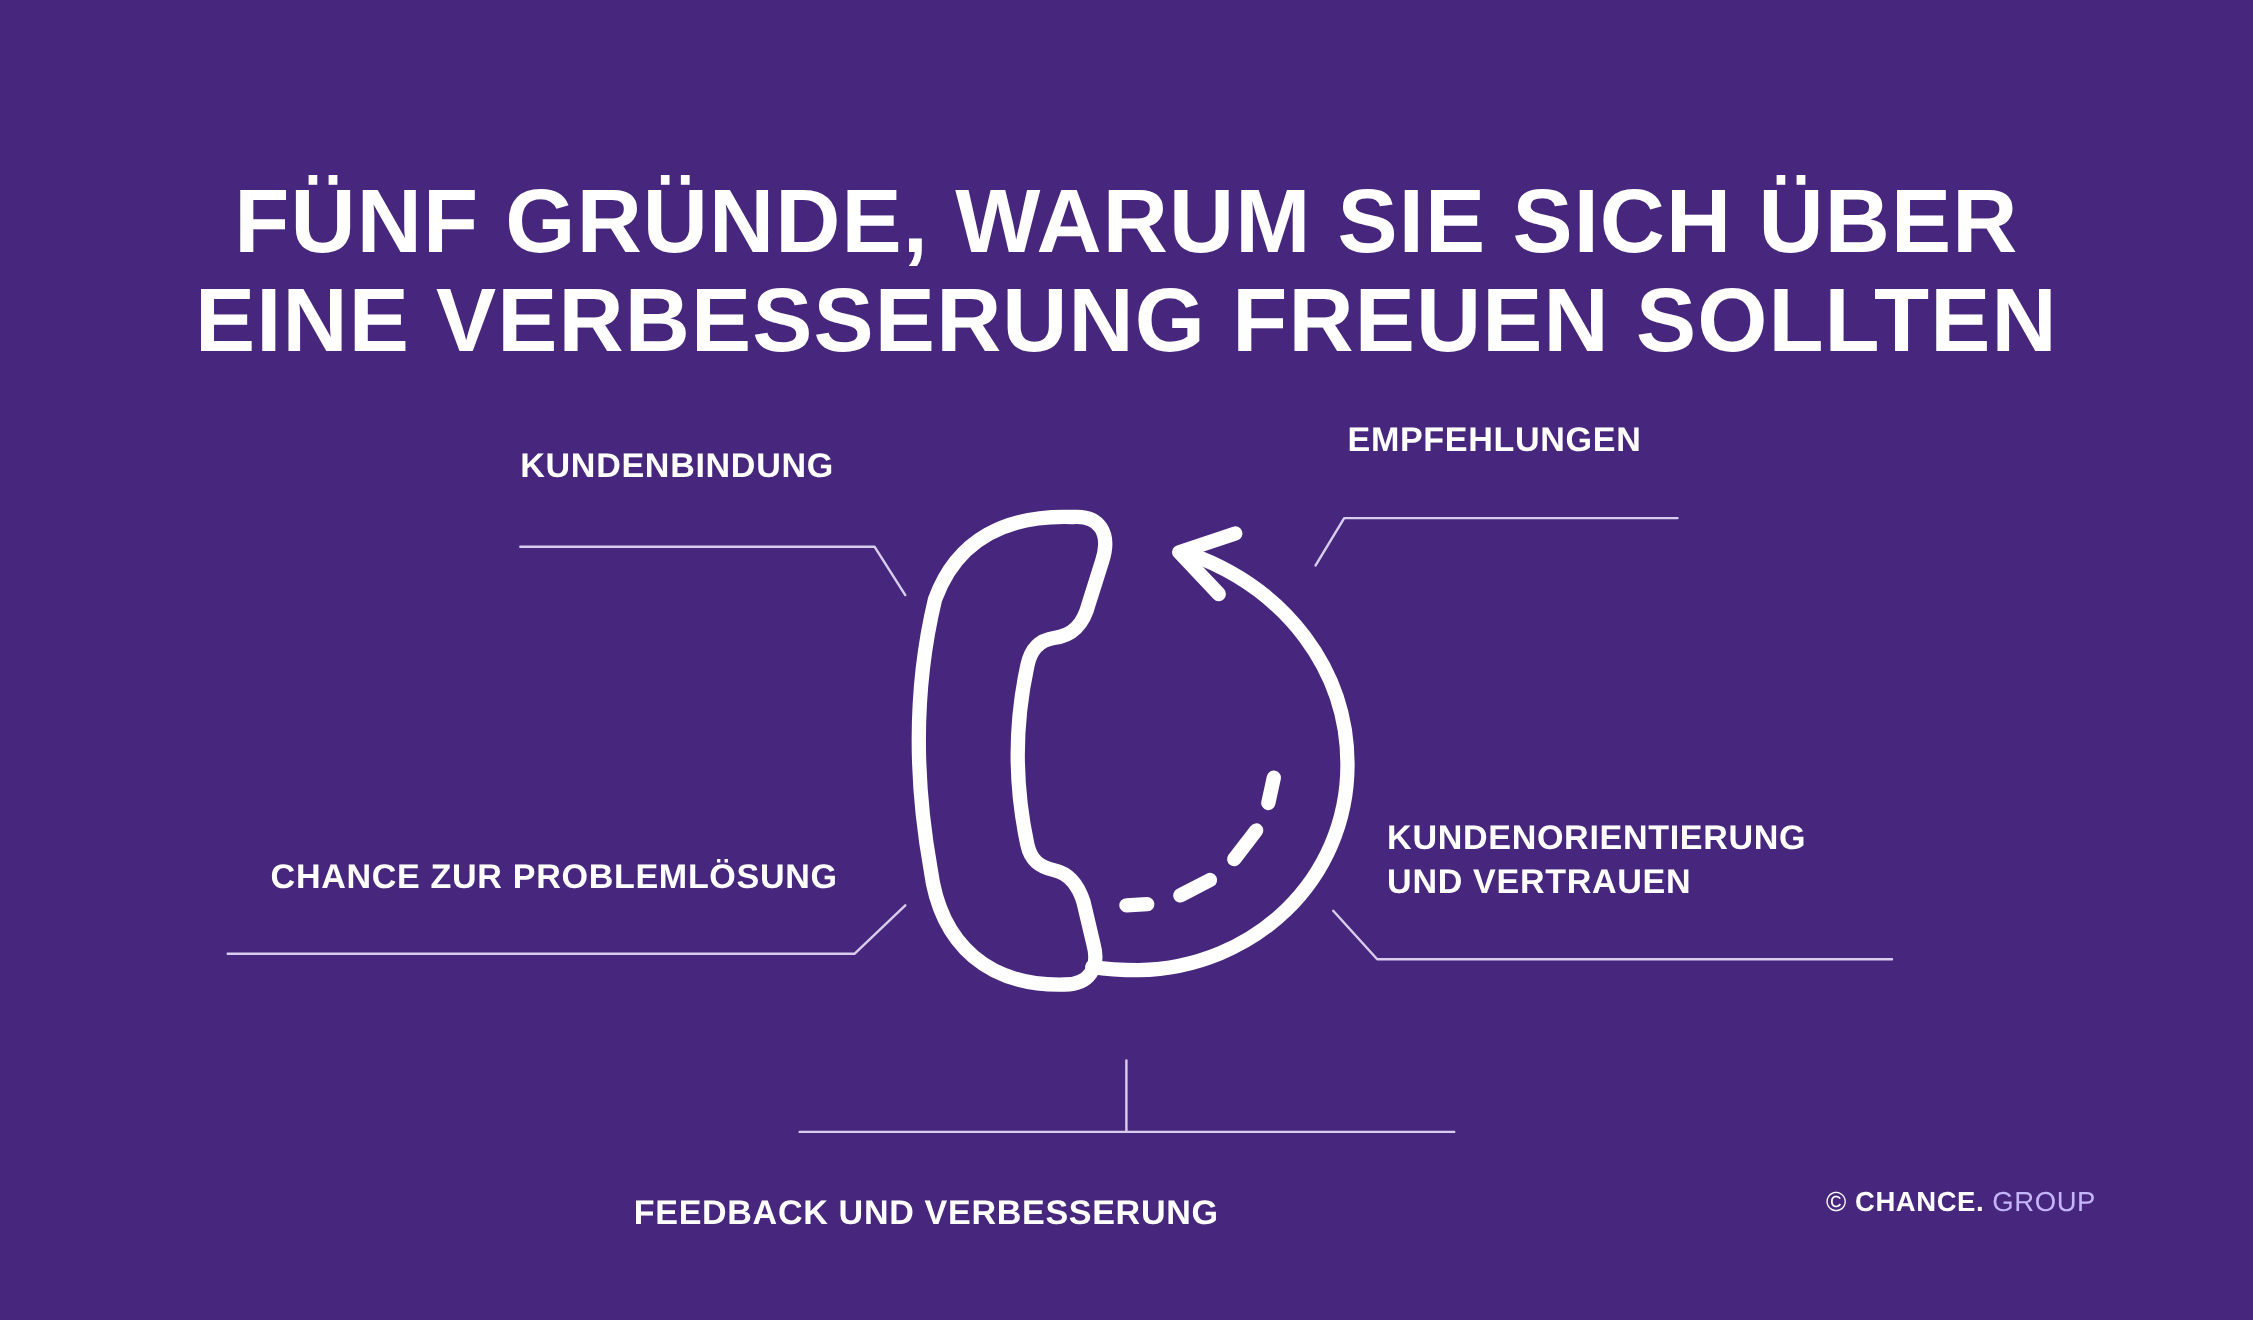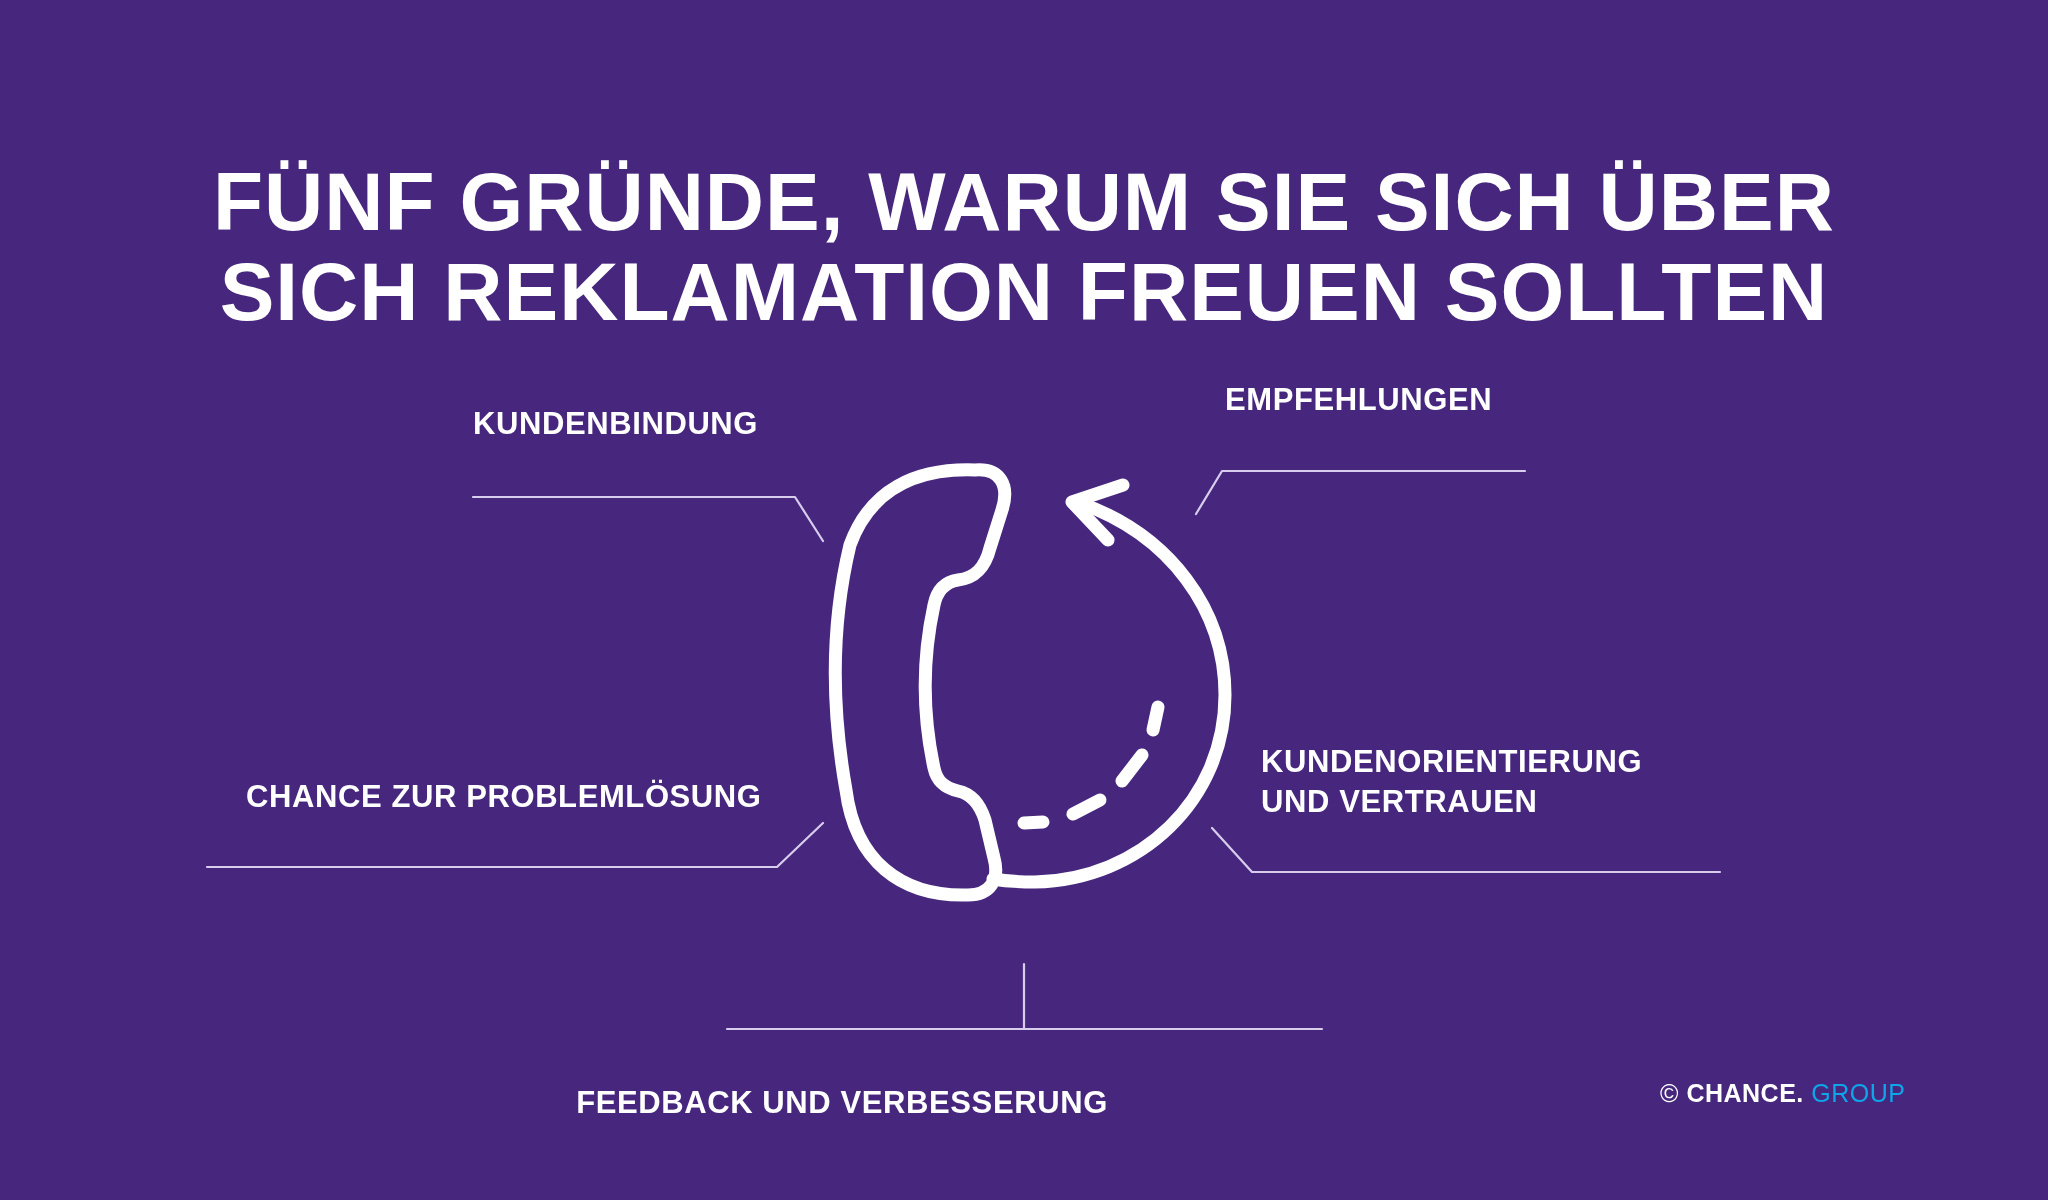--- a/index.html
+++ b/index.html
@@ -58,30 +58,30 @@
       left: 1660px;
       top: 1078px;
       font-size: 25px;
       line-height: 30px;
       color: #ffffff;
       white-space: nowrap;
       letter-spacing: 0.5px;
     }
     .copyright .sym { font-weight: 400; }
     .copyright .brand { font-weight: 700; }
-    .copyright .group { font-weight: 400; color: #0ea5e9; }
+    .copyright .group { font-weight: 400; color: #c4b5fd; }
   </style>
 </head>
 <body>
 
 <div class="canvas">
 
   <h1 class="title">
     <span>FÜNF GRÜNDE, WARUM SIE SICH ÜBER</span>
-    <span>SICH REKLAMATION FREUEN SOLLTEN</span>
+    <span>EINE VERBESSERUNG FREUEN SOLLTEN</span>
   </h1>
 
   <svg class="diagram-svg" viewBox="0 0 2048 1200" xmlns="http://www.w3.org/2000/svg">
 
     <g fill="none" stroke="#d9cdee" stroke-width="2.2" stroke-linecap="round" stroke-linejoin="round">
       <polyline points="473,497 795,497 823,541"></polyline>
       <polyline points="1196,514 1222,471 1525,471"></polyline>
       <polyline points="207,867 777,867 823,823"></polyline>
       <polyline points="1212,828 1252,872 1720,872"></polyline>
       <line x1="727" y1="1029" x2="1322" y2="1029"></line>

